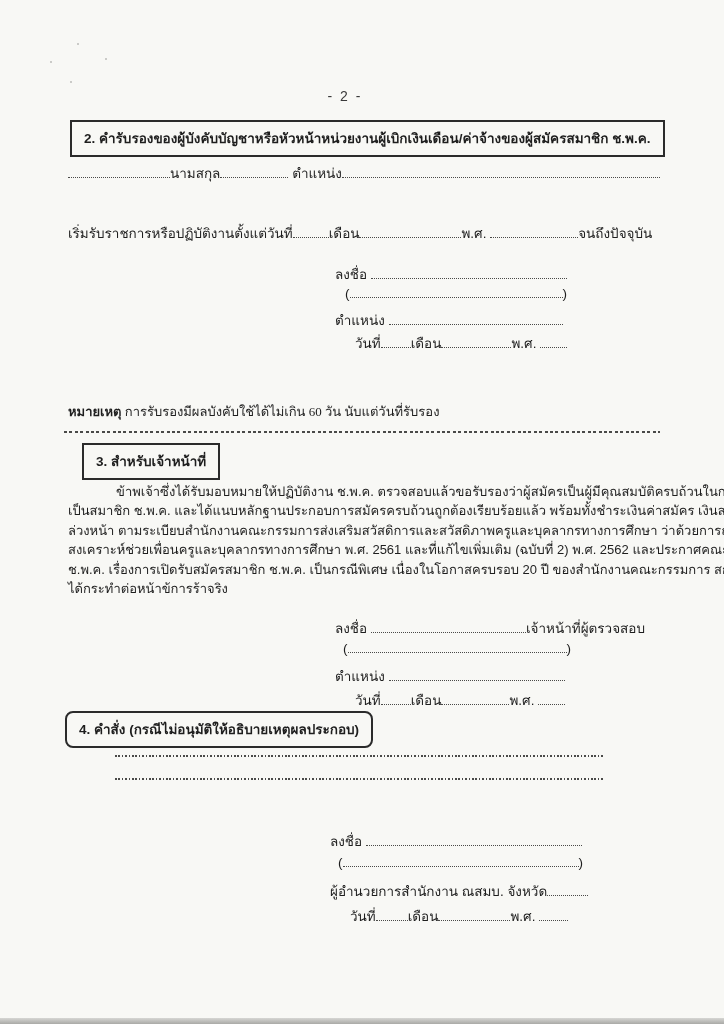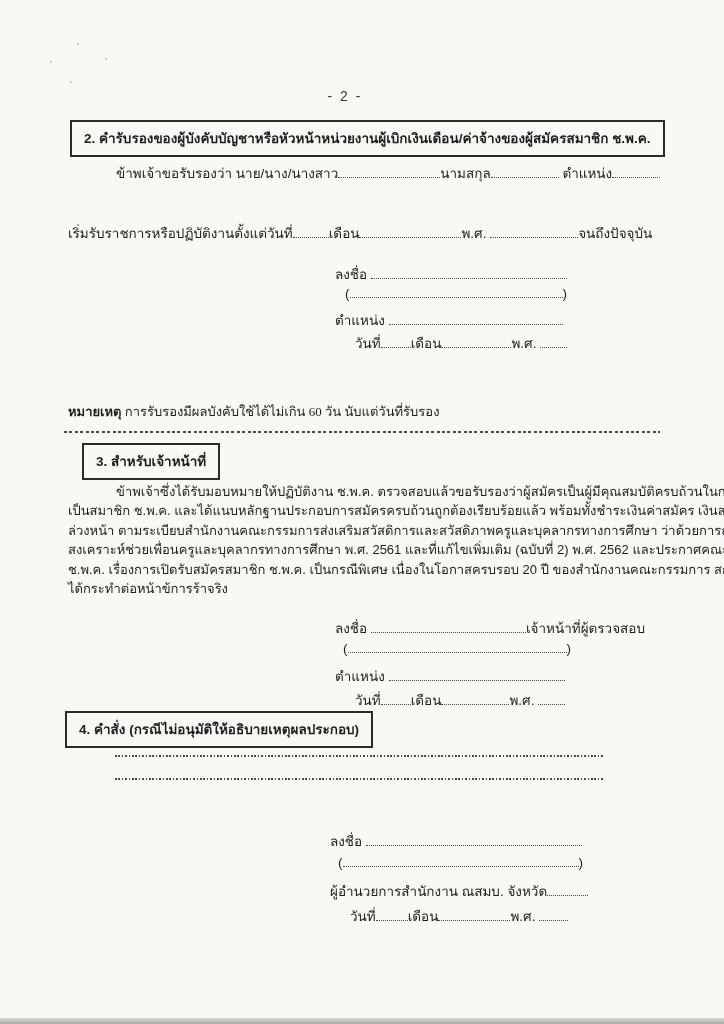--- a/index.html
+++ b/index.html
@@ -17,21 +17,21 @@
     background:linear-gradient(#d6d6d3,#a9a9a6);
   }
   .speck{ position:absolute; width:2px; height:2px; border-radius:50%;
     background:#8c8c89; opacity:.55; }
   .page-num{ position:absolute; top:88px; left:0; width:690px;
     text-align:center; font-size:14px; color:#3a3a3a; letter-spacing:2px; }
   .hdr-box{ position:absolute; border:2px solid #2b2b2b; background:#f8f8f5;
     padding:5px 12px 6px 12px; font-weight:bold; font-size:13.5px; }
   .box2{ left:70px; top:120px; }
   .box3{ left:82px; top:443px; }
-  .box4{ left:65px; top:711px; }
+  .box4{ left:65px; top:711px;border-radius:8px; }
   .fline{ position:absolute; display:flex; align-items:baseline;
     font-size:13.5px; white-space:pre; }
   .dots{ display:inline-block; border-bottom:1.7px dotted #4a4a48;
     height:2px; align-self:baseline; }
   .grow{ flex:1 1 auto; }
   .note{ position:absolute; left:68px; top:401px; font-size:13px;font-family:Liberation Serif, serif; }
   .note b{ font-weight:bold; }
   .dashsep{ position:absolute; left:64px; top:431px; width:596px; height:2px;
     background:repeating-linear-gradient(90deg,#4a4a48 0 3px,transparent 3px 5.4px); }
   .para{ position:absolute; left:68px; top:482px; width:596px;
@@ -52,21 +52,20 @@
   <div class="speck" style="left:50px;top:61px"></div>
   <div class="speck" style="left:70px;top:81px"></div>
 
   <div class="page-num">- 2 -</div>
 
   <div class="hdr-box box2">
     <span>2. คำรับรองของผู้บังคับบัญชาหรือหัวหน้าหน่วยงานผู้เบิกเงินเดือน/ค่าจ้างของผู้สมัครสมาชิก ช.พ.ค.</span>
   </div>
 
   <div class="fline" style="left:68px; top:162px; width:592px">
-    <span style="padding-left:48px">ข้าพเจ้าขอรับรองว่า นาย/นาง/นางสาว</span>
     <span class="dots" style="width:102px"></span>
     <span>นามสกุล</span>
     <span class="dots" style="width:68px"></span>
     <span> ตำแหน่ง</span>
     <span class="dots grow"></span>
   </div>
 
 
   <div class="fline" style="left:68px; top:222px; width:592px">
     <span>เริ่มรับราชการหรือปฏิบัติงานตั้งแต่วันที่</span>

